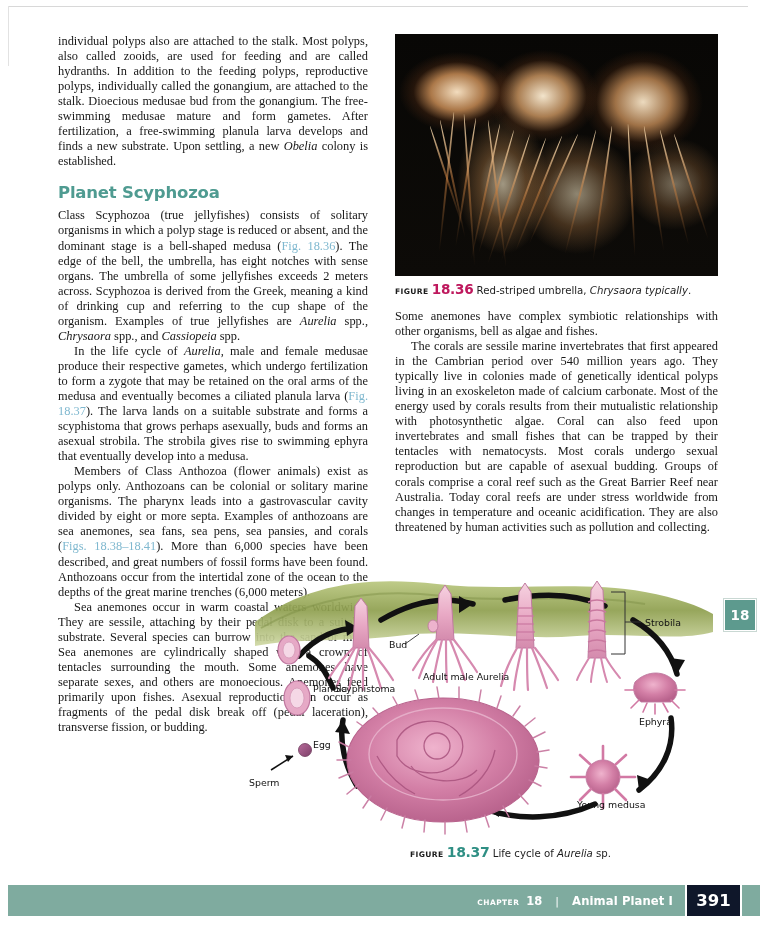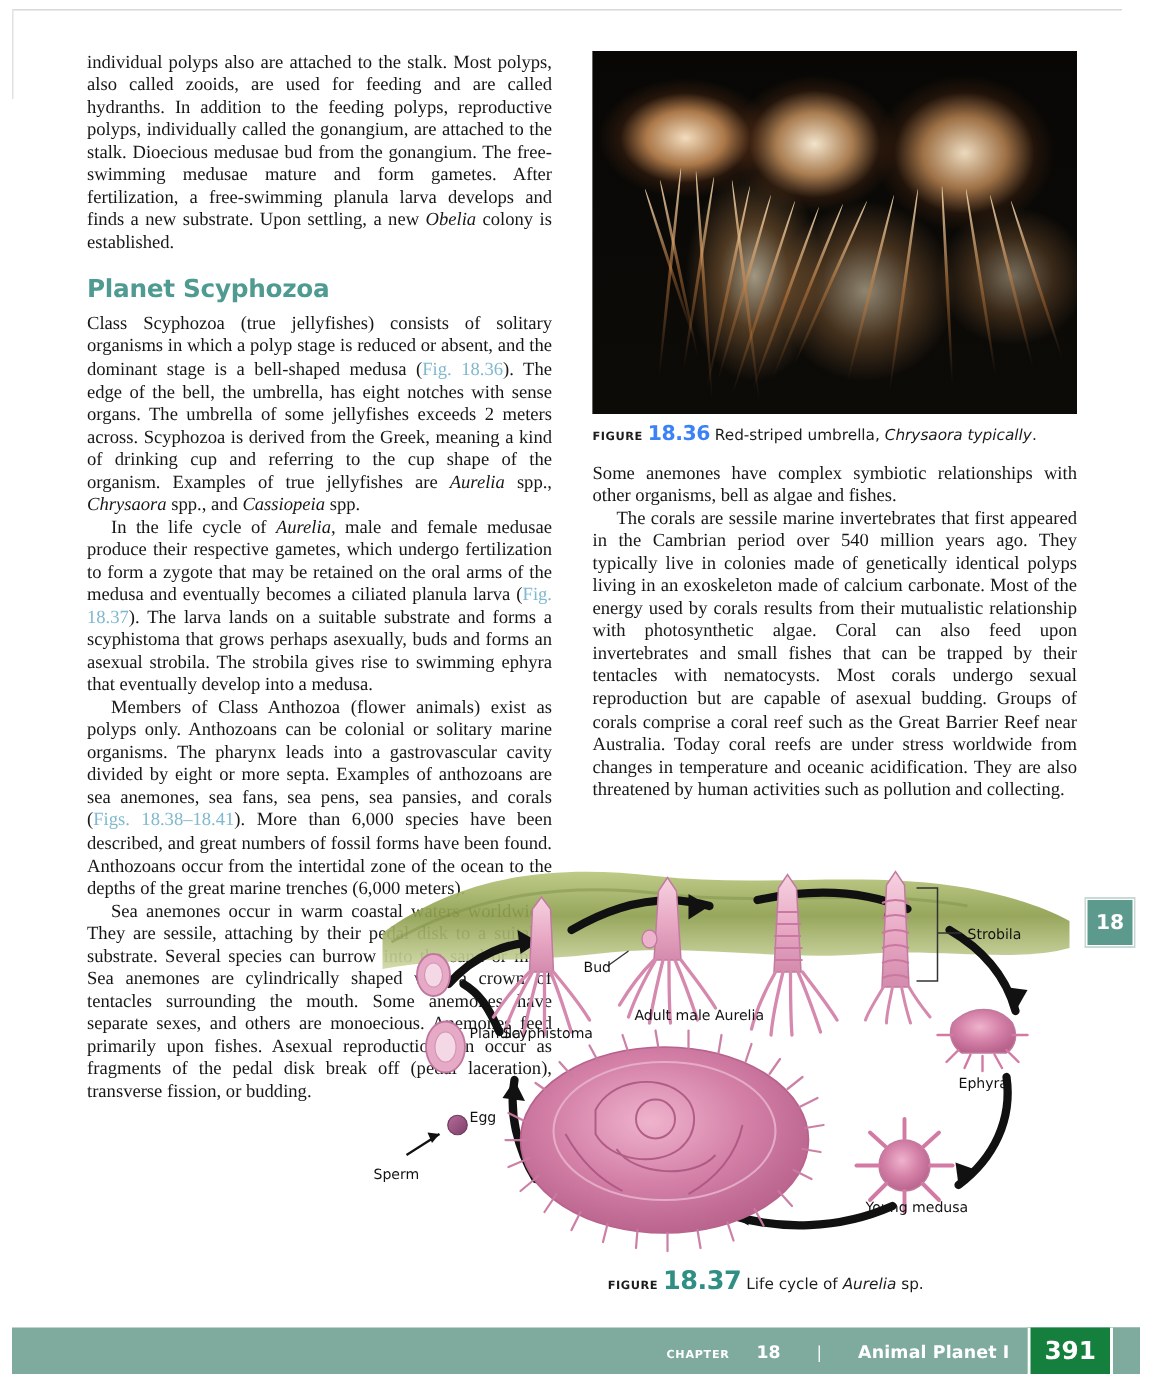--- a/index.html
+++ b/index.html
@@ -113,21 +113,21 @@
   }
   .fig-cap .fw {
     font-size: 7.6px;
     letter-spacing: 0.35px;
     font-weight: 600;
     text-transform: uppercase;
   }
   .fig-cap .fn {
     font-size: 13.6px;
     font-weight: 700;
-    color: #3b82f6;
+    color: #be185d;
     letter-spacing: -0.3px;
   }
 
   
   .lifecycle {
     position: absolute;
     left: 247px;
     top: 570px;
     width: 471px;
     height: 300px;
@@ -138,21 +138,21 @@
     font-size: 10.2px;
     color: #1c1c1c;
     text-align: center;
     margin-top: 2px;
     padding-left: 56px;
   }
   .lc-cap .fw {
     font-size: 7.6px; letter-spacing:0.35px; font-weight:600; text-transform: uppercase;
   }
   .lc-cap .fn {
-    font-size: 17px; font-weight:700; color:#2f8f84; letter-spacing:-0.3px;
+    font-size: 14px; font-weight:700; color:#2f8f84; letter-spacing:-0.3px;
   }
 
   
   .chap-tab {
     position: absolute;
     right: 12px;
     top: 599px;
     width: 30px;
     height: 30px;
     background: #5d9a8e;
@@ -175,21 +175,21 @@
     bottom: 12px;
     height: 31px;
     background: #7fab9f;
     display: flex;
     align-items: center;
     justify-content: flex-end;
   }
   .footer-inner {
     display: flex;
     align-items: baseline;
-    gap: 15px;
+    gap: 4px;
     color: #ffffff;
     font-family: "DejaVu Sans", sans-serif;
     padding-right: 0;
   }
   .f-chapter-word {
     font-size: 7.4px;
     letter-spacing: 0.5px;
     text-transform: uppercase;
     font-weight: 600;
   }
@@ -210,21 +210,21 @@
   }
   .f-sub {
     font-size: 10.2px;
     font-weight: 400;
     margin-left: 5px;
     letter-spacing: 0.05px;
   }
   .page-num-box {
     width: 53px;
     height: 31px;
-    background: #15803d;
+    background: #0f172a;
     color: #ffffff;
     font-family: "DejaVu Sans", sans-serif;
     font-size: 16.5px;
     font-weight: 700;
     display: flex;
     align-items: center;
     justify-content: center;
     margin-left: 12px;
     border-left: 2px solid #ffffff;
     border-right: 2px solid #ffffff;

